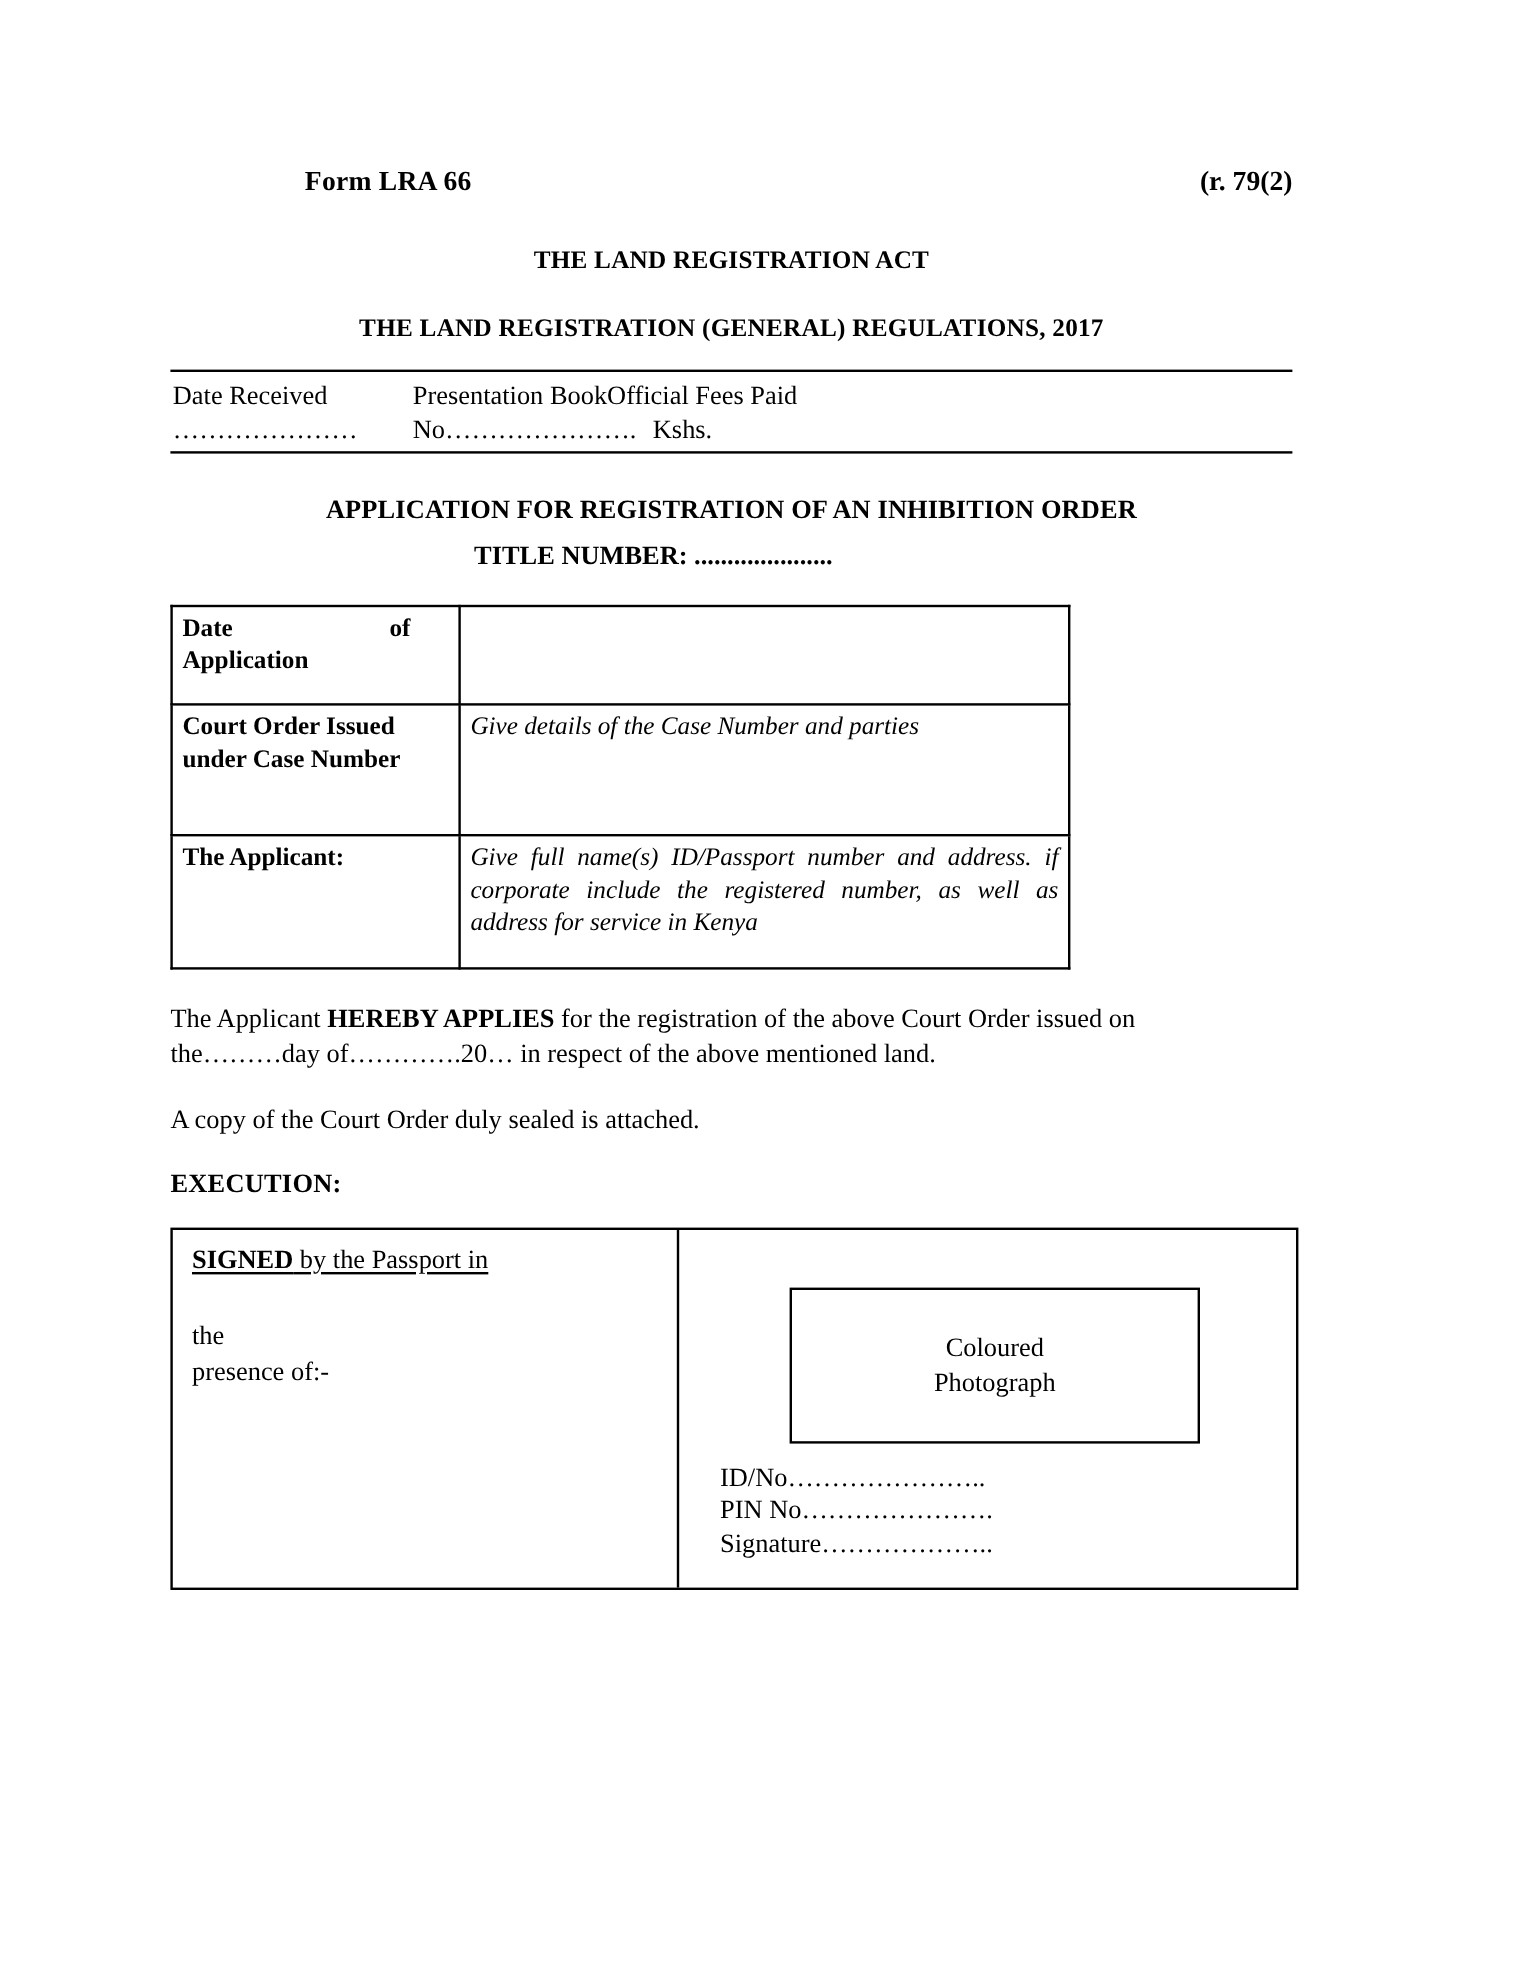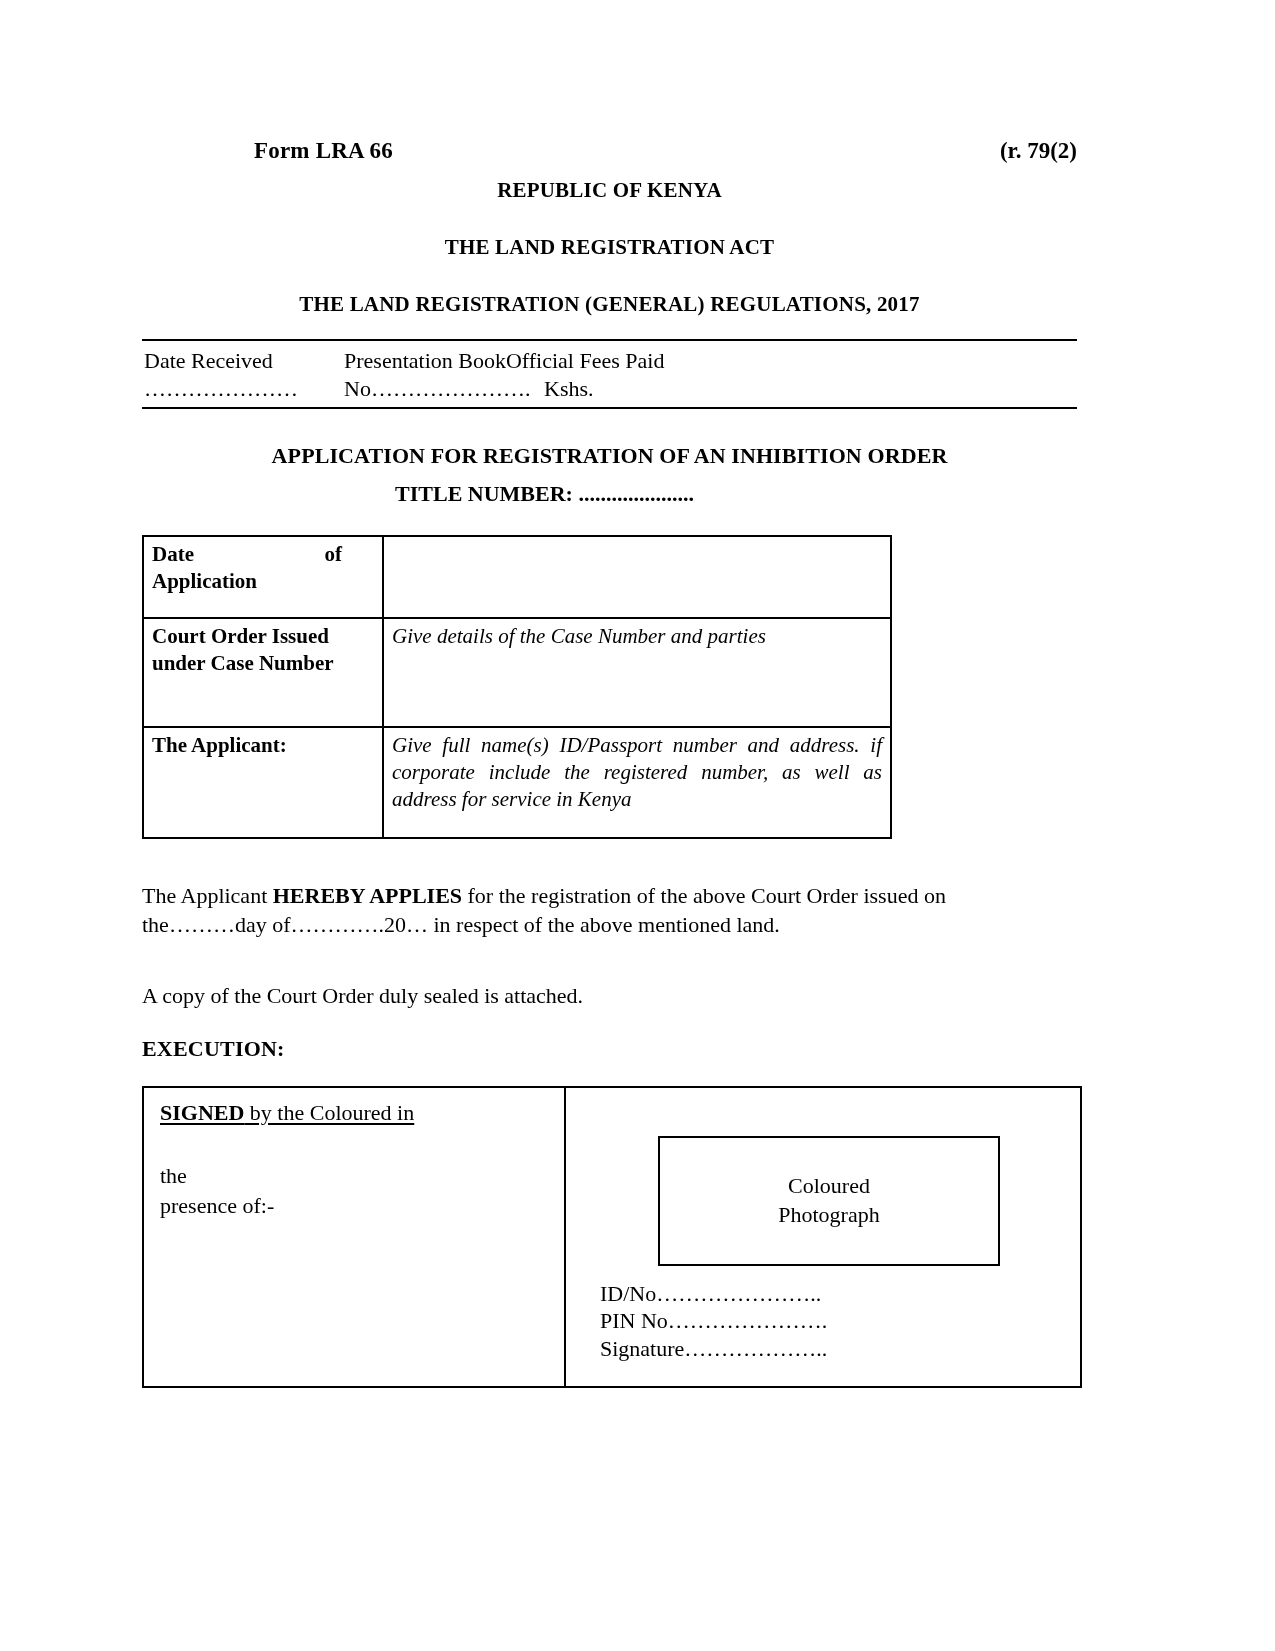--- a/index.html
+++ b/index.html
@@ -120,21 +120,21 @@
     display: flex;
     justify-content: space-between;
     width: 190px;
   }
   .cell-h1 { height: 52px; }
   .cell-h2 { height: 84px; }
   .cell-h3 { height: 82px; }
 
   
   .para {
-    margin-top: 42px;
+    margin-top: 26px;
     font-size: 22px;
     line-height: 1.32;
     width: 895px;
   }
   .para b { font-weight: bold; }
   .exec {
     margin-top: 26px;
     font-size: 22px;
     font-weight: bold;
     letter-spacing: 0.2px;
@@ -202,21 +202,20 @@
 <body>
 
 <div class="page">
   <div class="content">
 
     <div class="top-row">
       <div class="form-code">Form LRA 66</div>
       <div class="rule-ref">(r. 79(2)</div>
     </div>
 
-    <div class="centered-head head-republic">REPUBLIC OF KENYA</div>
     <div class="centered-head head-act">THE LAND REGISTRATION ACT</div>
     <div class="centered-head head-regs">THE LAND REGISTRATION (GENERAL) REGULATIONS, 2017</div>
 
     <div class="received-block">
       <div class="received-line">
         <span class="rc-a">Date Received</span>
         <span class="rc-b">Presentation BookOfficial Fees Paid</span>
       </div>
       <div class="received-line">
         <span class="rc-a">…………………</span>
@@ -255,21 +254,21 @@
       <span>The Applicant </span><b>HEREBY APPLIES</b><span> for the registration of the above Court Order issued on the………day of………….20… in respect of the above mentioned land.</span>
     </div>
 
     <div class="para">A copy of the Court Order duly sealed is attached.</div>
 
     <div class="exec">EXECUTION:</div>
 
     <div class="sig-box">
       <div class="sig-left">
         <div>
-          <span class="u">SIGNED</span><span class="underline-run"> by the Coloured in</span>
+          <span class="u">SIGNED</span><span class="underline-run"> by the Passport in</span>
         </div>
         <div class="gap"></div>
         <div>the</div>
         <div>presence of:-</div>
       </div>
       <div class="sig-right">
         <div class="photo-box">
           <div>Coloured</div>
           <div>Photograph</div>
         </div>

